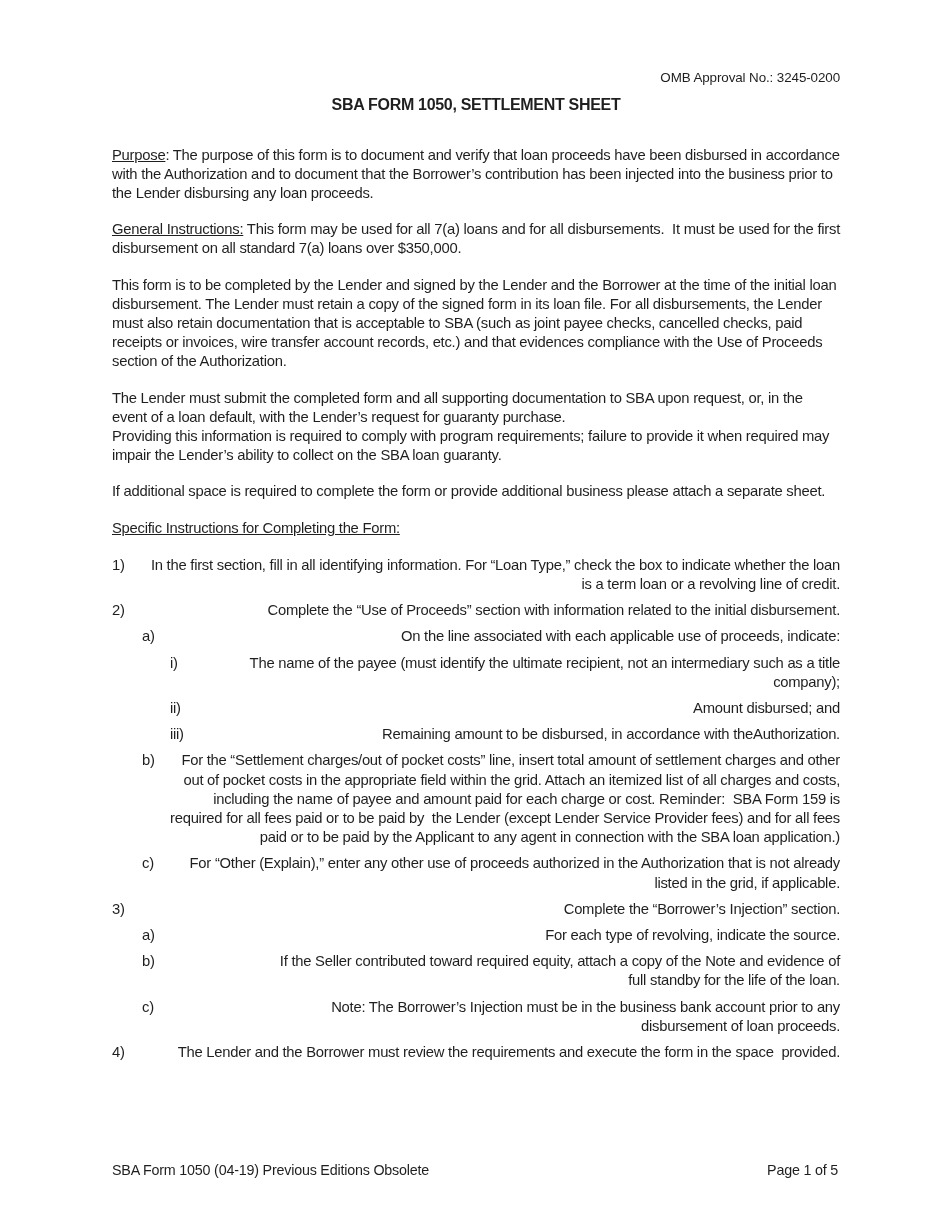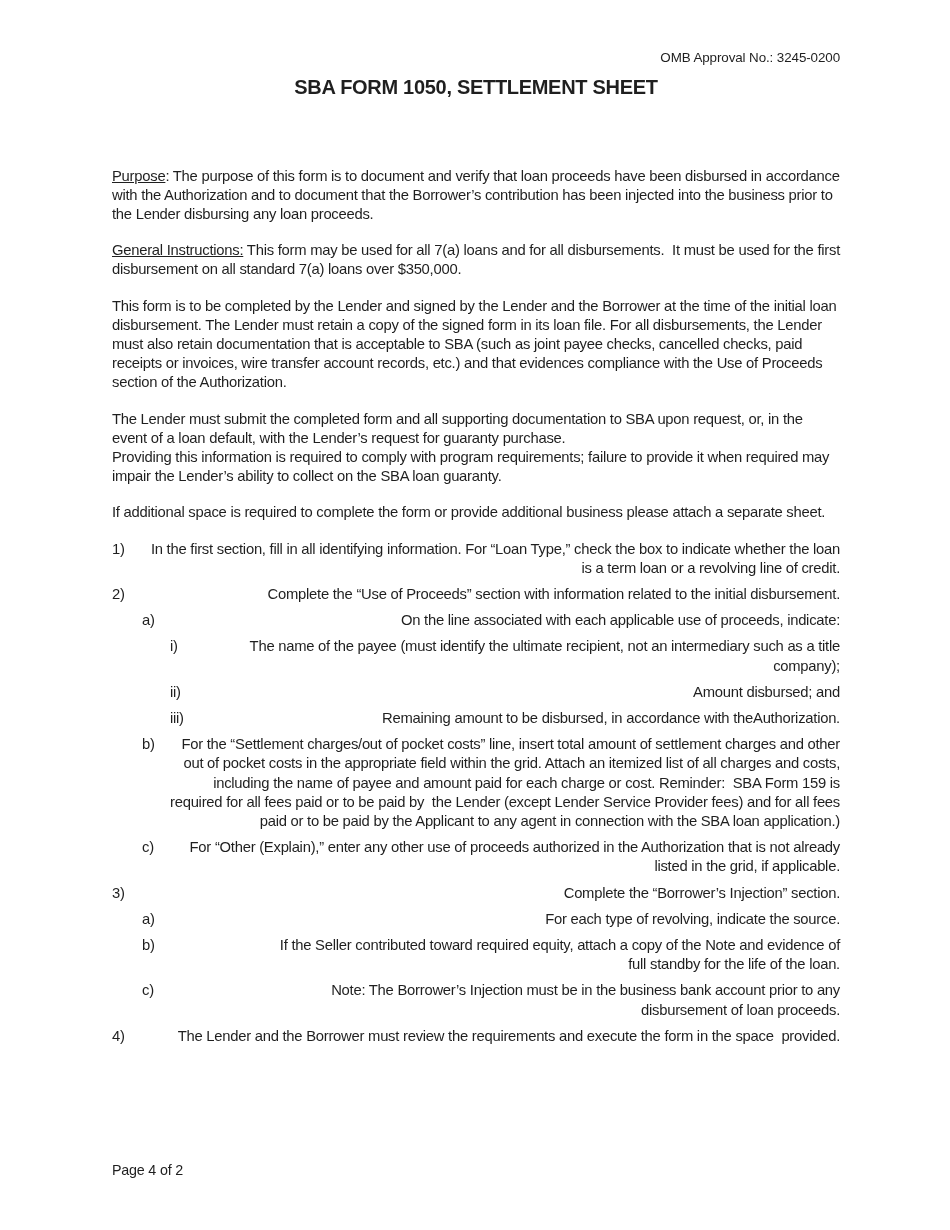--- a/index.html
+++ b/index.html
@@ -13,30 +13,31 @@
   }
   .page {
     position: absolute; inset: 0;
     padding: 50px 110px 0 112px;
   }
   .hdr-meta {
     text-align: right;
     font-size: 13.4px;
     line-height: 16.5px;
     letter-spacing: -0.1px;
+    margin-top: 20px;
   }
   .title {
     text-align: center;
-    font-size: 20px;
+    font-size: 16px;
     font-weight: 700;
     letter-spacing: -0.3px;
     margin-top: 9px;
   }
   .content {
-    margin-top: 68px;
+    margin-top: 32px;
     font-size: 14.8px;
     line-height: 19.2px;
     letter-spacing: -0.25px;
   }
   .para {
     margin-bottom: 17px;
     white-space: pre-wrap;
   }
   .u { text-decoration: underline; }
   .heading-para { margin-bottom: 18px; }
@@ -77,20 +78,21 @@
 
     <p class="para"><span class="u">General Instructions:</span><span> This form may be used for all 7(a) loans and for all disbursements.  It must be used for the first disbursement on all standard 7(a) loans over $350,000.</span></p>
 
     <p class="para">This form is to be completed by the Lender and signed by the Lender and the Borrower at the time of the initial loan disbursement. The Lender must retain a copy of the signed form in its loan file. For all disbursements, the Lender must also retain documentation that is acceptable to SBA (such as joint payee checks, cancelled checks, paid receipts or invoices, wire transfer account records, etc.) and that evidences compliance with the Use of Proceeds section of the Authorization.</p>
 
     <p class="para">The Lender must submit the completed form and all supporting documentation to SBA upon request, or, in the event of a loan default, with the Lender’s request for guaranty purchase.
 Providing this information is required to comply with program requirements; failure to provide it when required may impair the Lender’s ability to collect on the SBA loan guaranty.</p>
 
     <p class="para">If additional space is required to complete the form or provide additional business please attach a separate sheet.</p>
 
+    <p class="para heading-para"><span class="u">Specific Instructions for Completing the Form:</span></p>
 
     <div>
 
       <div class="li l1">
         <span class="marker">1)</span>
         <span class="li-text">In the first section, fill in all identifying information. For “Loan Type,” check the box to indicate whether the loan is a term loan or a revolving line of credit.</span>
       </div>
 
       <div class="li l1">
         <span class="marker">2)</span>
@@ -151,16 +153,17 @@
 
       <div class="li l1">
         <span class="marker">4)</span>
         <span class="li-text">The Lender and the Borrower must review the requirements and execute the form in the space  provided.</span>
       </div>
 
     </div>
   </div>
 
   <div class="footer">
-    <span>Page 4 of 2</span>
+    <span>SBA Form 1050 (04-19) Previous Editions Obsolete</span>
+    <span>Page 1 of 5</span>
   </div>
 
 </div>
 
 </body></html>

